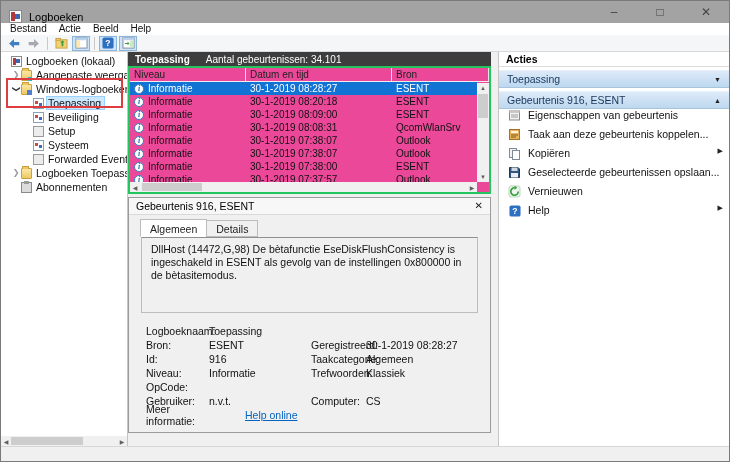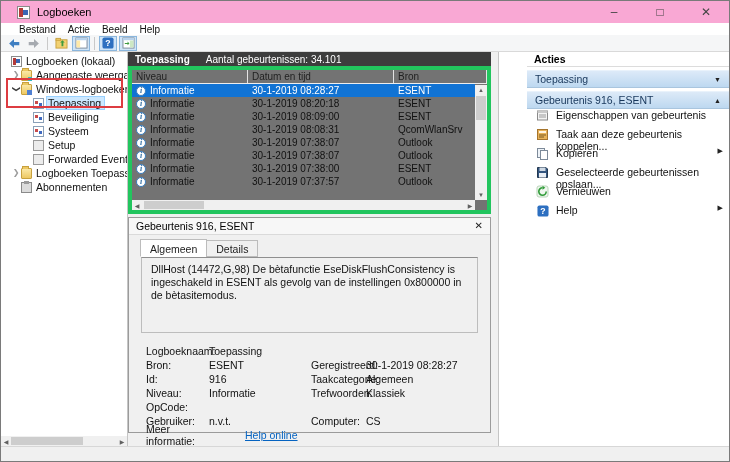--- a/index.html
+++ b/index.html
@@ -3,32 +3,32 @@
 <meta charset="utf-8">
 <style>
   * { box-sizing: border-box; margin: 0; padding: 0; }
   html,body { font-family: "Liberation Sans", sans-serif; }
   body { background:#ffffff; }
 
   .window { width:730px; height:462px; border:1px solid #7a7a7a; background:#fff;
             display:flex; flex-direction:column; position:relative; overflow:hidden; }
 
   
-  .titlebar { height:22px; background:#f9a8d4; display:flex; align-items:center; flex:none;padding-left:8px; }
+  .titlebar { height:22px; background:#a3a3a3; display:flex; align-items:flex-end; flex:none; }
   .app-icon { width:13px; height:13px; margin-left:8px; position:relative; flex:none;
               background:#fdfdfd; border:1px solid #8a8a8a; }
   .app-icon::before { content:""; position:absolute; left:1px; top:1px; width:4px; height:9px; background:#b33a3a; }
   .app-icon::after  { content:""; position:absolute; right:1px; top:3px; width:5px; height:5px; background:#3a66b3; }
   .title-text { font-size:11px; color:#000; margin-left:7px; }
   .win-controls { margin-left:auto; display:flex; height:100%; }
   .win-btn { width:46px; height:100%; display:flex; align-items:center; justify-content:center;
              font-size:12px; color:#444; }
 
   
-  .menubar { height:12px; background:#fff; display:flex; align-items:center; padding-left:12px; flex:none; }
+  .menubar { height:12px; background:#fff; display:flex; padding-left:3px; flex:none; }
   .menu-item { font-size:10px; color:#111; padding:0 6px; }
 
   
   .toolbar { height:17px; background:#f5f6f7; border-bottom:1px solid #d9d9d9; display:flex;
              align-items:center; padding-left:3px; flex:none; }
   .tb-btn { width:18px; height:15px; display:flex; align-items:center; justify-content:center;
             border:1px solid transparent; margin:0 1px; }
   .tb-btn.toggled { background:#cfe4f7; border-color:#8ab6dd; }
   .tb-sep { width:1px; height:13px; background:#c9c9c9; margin:0 3px; }
 
@@ -65,21 +65,21 @@
   .hscroll { height:10px; background:#f0f0f0; display:flex; align-items:center; flex:none; }
   .sb-arrow { width:10px; height:10px; font-size:6px; color:#606060; display:flex;
               align-items:center; justify-content:center; flex:none; }
   .sb-thumb { height:8px; background:#cdcdcd; }
 
   
   .center { width:363px; flex:none; display:flex; flex-direction:column; background:#f0f0f0; }
   .list-header { height:14px; background:#3d3d3d; color:#fff; display:flex; align-items:center;
                  padding:0 7px; font-size:10px; flex:none; }
   .list-header .lh-title { font-weight:bold; margin-right:16px; }
-  .table-wrap { height:148px; background:#737373; border:4px solid #22c55e; position:relative;
+  .table-wrap { height:128px; background:#ec4899; border:2px solid #22c55e; position:relative;
                 overflow:hidden; flex:none; }
   .cols-header { height:14px; display:flex; font-size:10px; color:#222; border-bottom:1px solid #ededed; }
   .col-h { padding:1px 4px; border-right:1px solid #e4e4e4; }
   .col-1 { width:116px; flex:none; } .col-2 { width:146px; flex:none; } .col-3 { flex:1; }
   .rows { position:absolute; top:14px; left:0; right:12px; bottom:10px; overflow:hidden; font-size:10px; }
   .ev-row { height:13px; display:flex; align-items:center; color:#111; }
   .ev-row.selected { background:#1173d4; color:#fff; }
   .ev-cell { padding:0 4px; overflow:hidden; white-space:nowrap; }
   .ev-level { width:116px; flex:none; display:flex; align-items:center; padding-left:2px; }
   .ev-date { width:146px; flex:none; } .ev-src { flex:1; }
@@ -106,21 +106,21 @@
              background:#f0f0f0; padding:5px 9px; font-size:10.5px; color:#111; line-height:13px; flex:none; }
   .fields { margin:11px 12px 0 17px; font-size:10.5px; color:#111; }
   .f-row { display:flex; height:14px; align-items:center; }
   .f-l1 { width:63px; flex:none; } .f-v1 { width:102px; flex:none; }
   .f-l2 { width:55px; flex:none; } .f-v2 { flex:1; }
   .help-link { color:#0563c1; text-decoration:underline;margin-left:24px; }
 
   
   .gap { width:7px; flex:none; background:#f0f0f0; }
   .actions { flex:1; background:#fff; border-left:1px solid #c5c5c5; display:flex;
-             flex-direction:column; font-size:10.5px; min-width:0;padding-left:28px; }
+             flex-direction:column; font-size:10.5px; min-width:0; }
   .actions-title { height:15px; font-weight:bold; font-size:10.5px; color:#000; padding:1px 7px;
                    border-bottom:1px solid #dcdcdc; flex:none; }
   .section-header { height:18px; margin-top:3px; background:linear-gradient(#ddeaf8,#bdd8f0);
                     border-top:1px solid #e9f2fb; border-bottom:1px solid #a9c5de; display:flex;
                     align-items:center; padding:0 8px; color:#17365a; flex:none; }
   .sec-arrow { margin-left:auto; font-size:7px; color:#222; }
   .action-item { height:19px; display:flex; padding:0 6px 0 9px; color:#111; }
   .a-ic { width:13px; height:13px; flex:none; margin-right:7px; display:flex;
           align-items:center; justify-content:center; }
   .sub-arrow { margin-left:auto; font-size:7px; color:#222; }
@@ -218,26 +218,26 @@
         </div>
         <div class="tree-row ind2 selected">
           <span class="ic log"></span>
           <span class="lbl">Toepassing</span>
         </div>
         <div class="tree-row ind2">
           <span class="ic log"></span>
           <span class="lbl">Beveiliging</span>
         </div>
         <div class="tree-row ind2">
+          <span class="ic log-plain"></span>
+          <span class="lbl">Setup</span>
+        </div>
+        <div class="tree-row ind2">
           <span class="ic log"></span>
           <span class="lbl">Systeem</span>
-        </div>
-        <div class="tree-row ind2">
-          <span class="ic log-plain"></span>
-          <span class="lbl">Setup</span>
         </div>
         <div class="tree-row ind2">
           <span class="ic log-plain"></span>
           <span class="lbl">Forwarded Events</span>
         </div>
         <div class="tree-row ind1">
           <span class="chev">❯</span>
           <span class="ic folder"></span>
           <span class="lbl">Logboeken Toepassingen en</span>
         </div>

